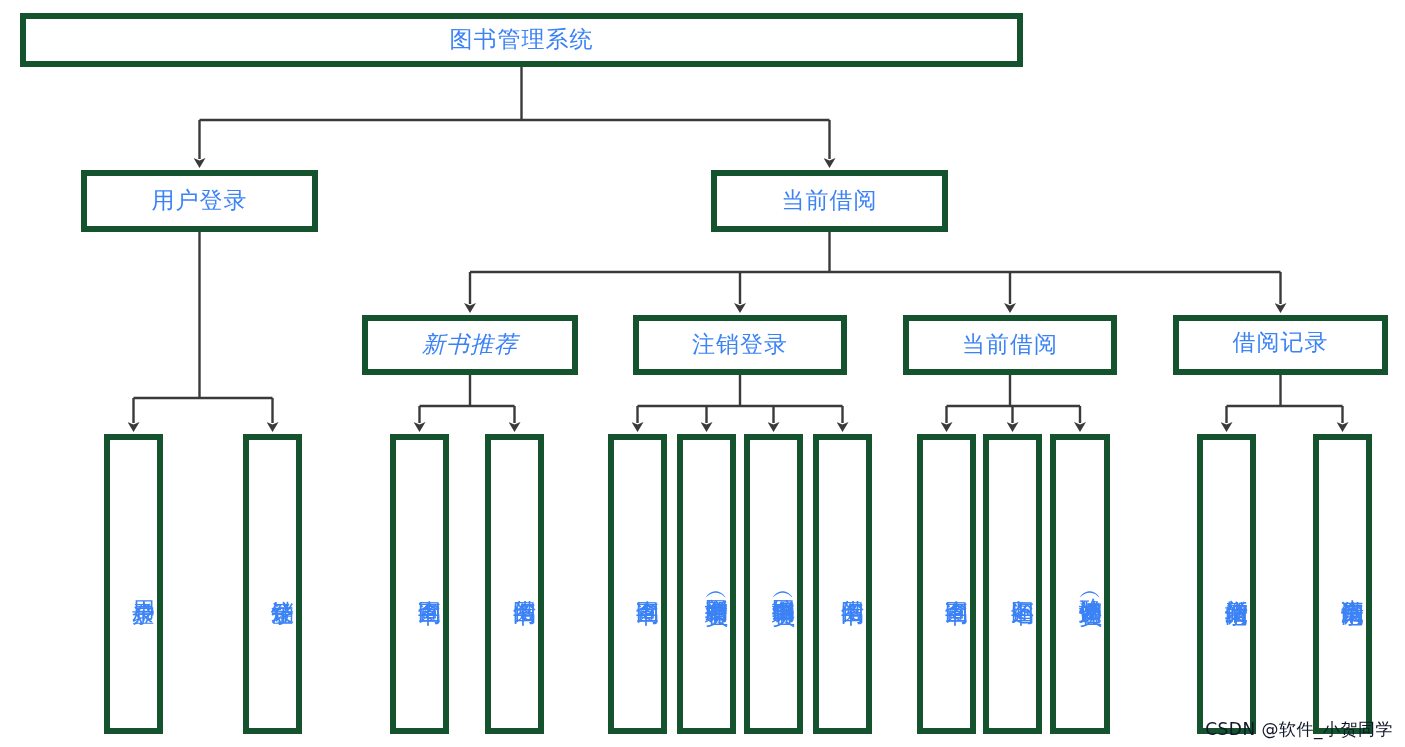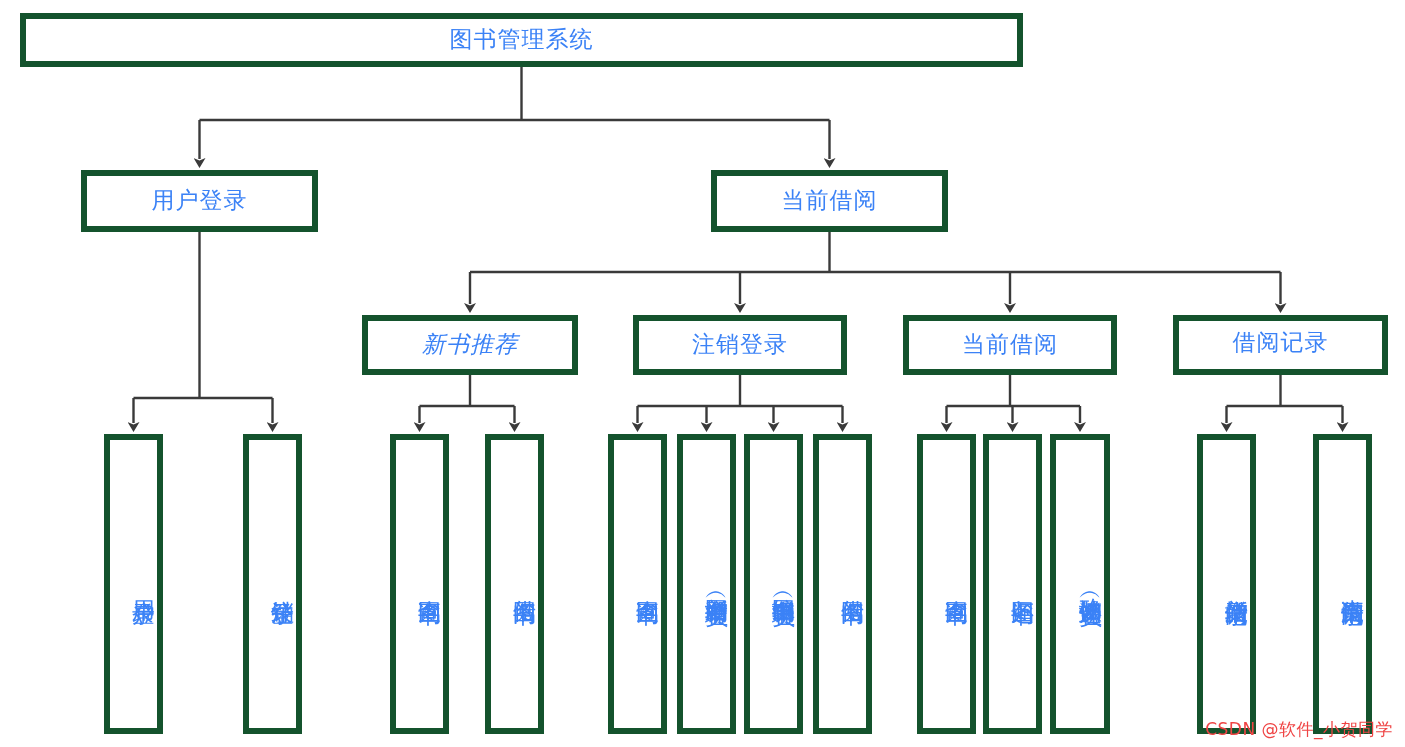--- a/index.html
+++ b/index.html
@@ -54,21 +54,21 @@
     writing-mode: vertical-rl;
     text-orientation: upright;
     display: block;
     text-align: center;
   }
   .watermark {
     position: absolute;
     right: 12px;
     bottom: 6px;
     font-size: 17px;
-    color: #ef4444;
+    color: #0f172a;
     letter-spacing: 0.5px;
     white-space: nowrap;
     user-select: none;
   }
 </style>
 </head>
 <body>
 
 <div id="canvas">
 

